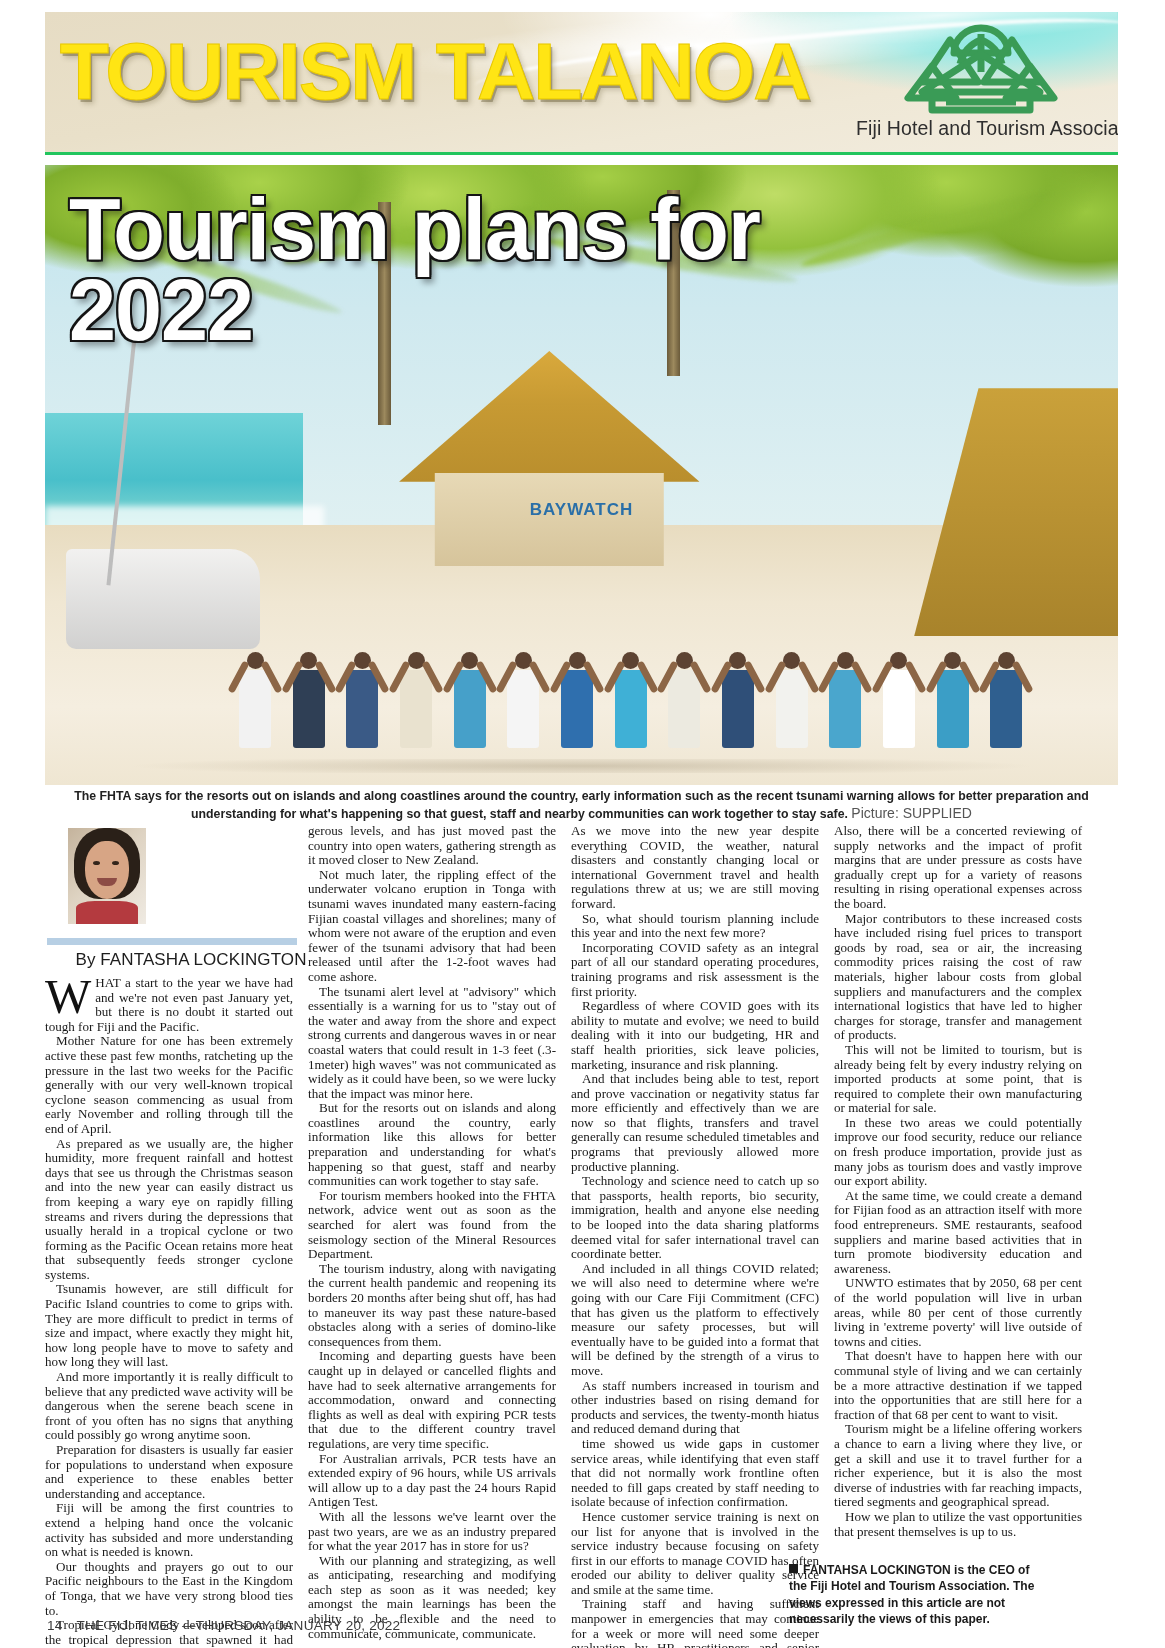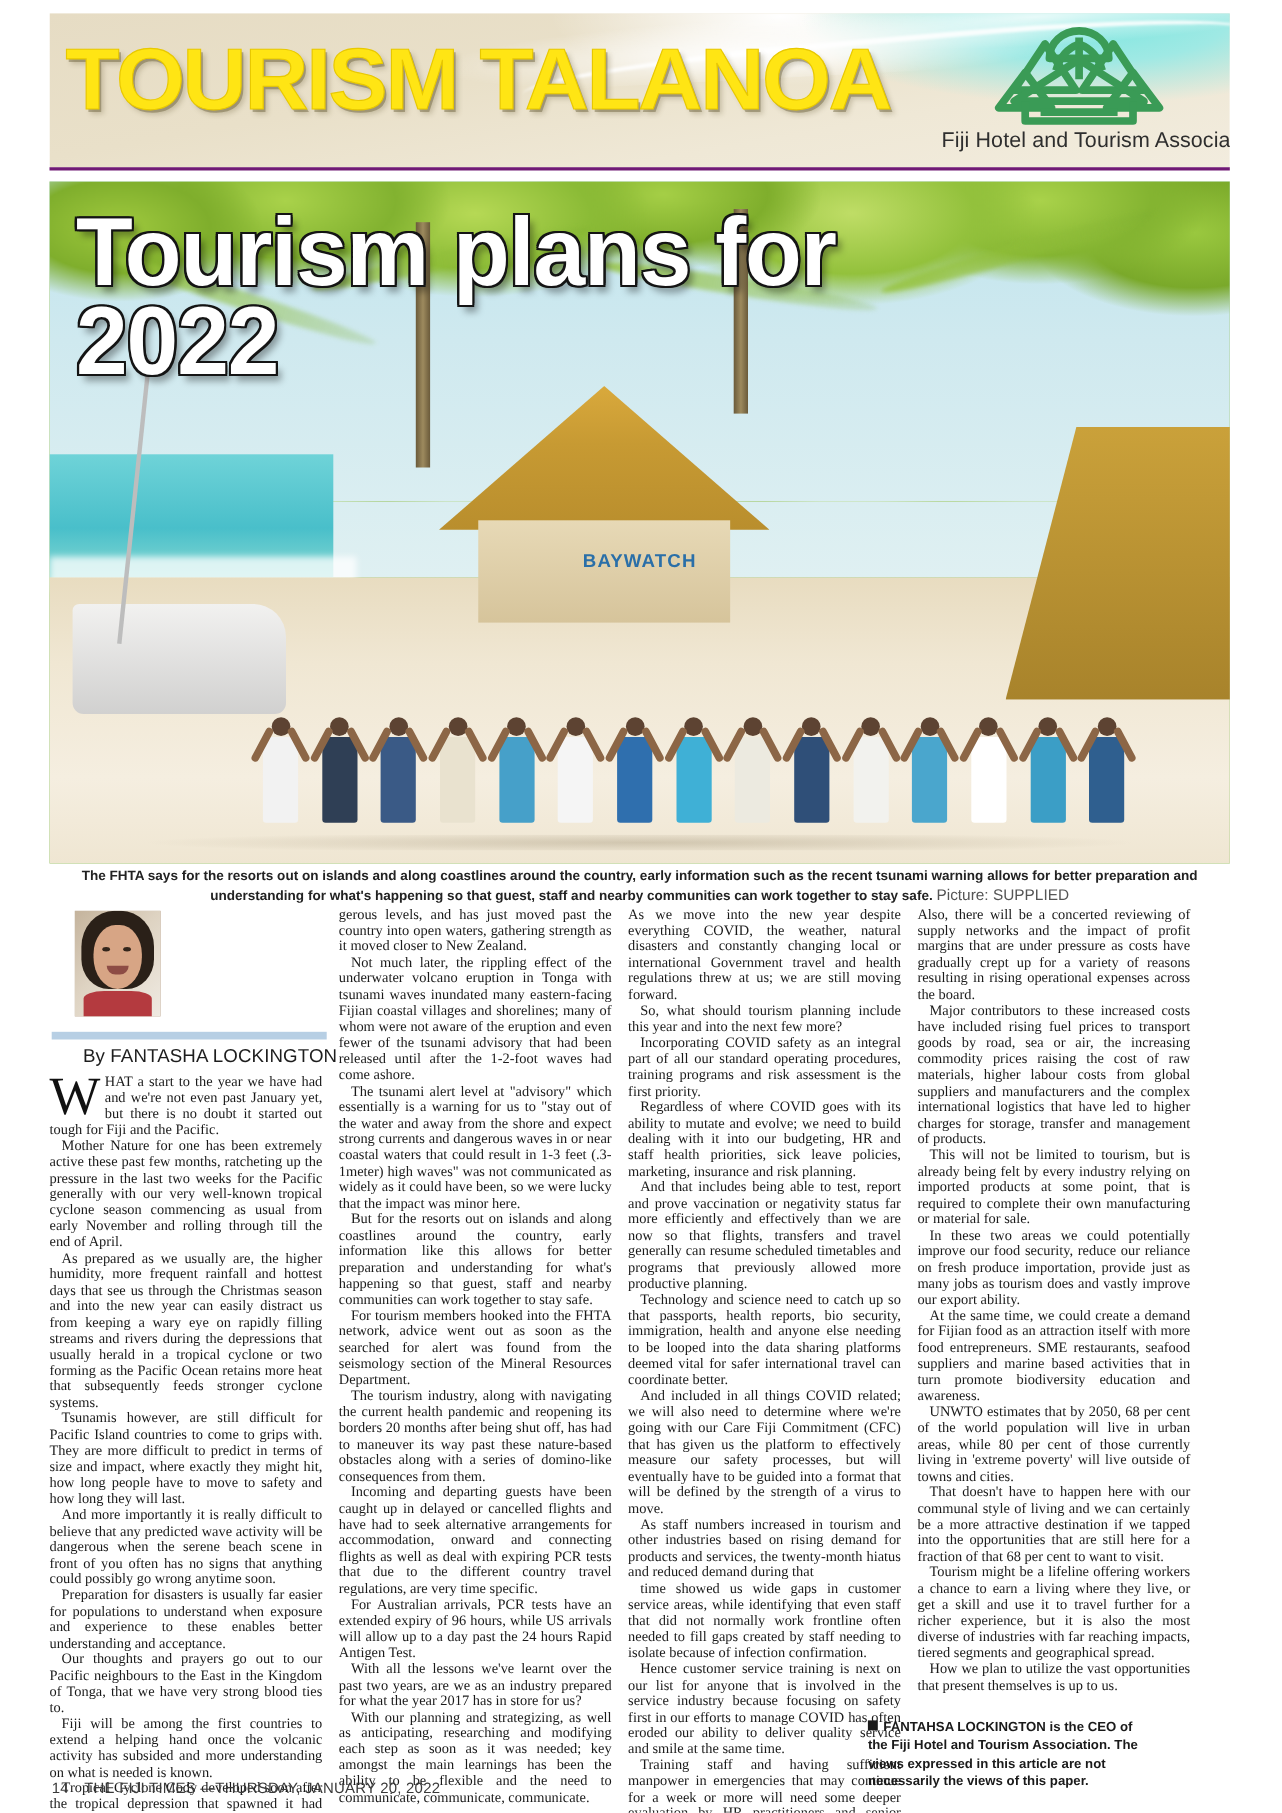--- a/index.html
+++ b/index.html
@@ -2,21 +2,21 @@
 <html><head>
 <meta charset="utf-8">
 <style>
   html,body{margin:0;padding:0;background:#ffffff;}
   body{width:1165px;height:1648px;position:relative;font-family:"Liberation Serif",serif;overflow:hidden;}
 
   .page{position:absolute;left:0;top:0;width:1165px;height:1648px;background:#fff;}
 
   
   .masthead{position:absolute;left:45px;top:12px;width:1073px;height:140px;overflow:hidden;
-    border-bottom:3px solid #701a75;}
+    border-bottom:3px solid #22c55e;}
   .mast-bg{position:absolute;inset:0;
     background:
       radial-gradient(ellipse 420px 120px at 88% 6%, #7fe6e0 0%, #9fe9e4 30%, rgba(200,240,235,0) 62%),
       radial-gradient(ellipse 300px 90px at 62% 2%, #ffffff 0%, rgba(255,255,255,0) 70%),
       linear-gradient(170deg,#e6dcc4 0%, #e9e0c9 40%, #efe8d6 70%, #f2ecde 100%);}
   .mast-foam{position:absolute;left:34%;top:-6px;width:66%;height:62px;
     background:radial-gradient(ellipse 60% 70% at 40% 60%, rgba(255,255,255,.95) 0%, rgba(255,255,255,0) 70%),
                radial-gradient(ellipse 50% 60% at 75% 30%, rgba(255,255,255,.8) 0%, rgba(255,255,255,0) 72%);
     transform:rotate(-3deg);}
   .mast-wave{position:absolute;left:40%;top:22px;width:62%;height:40px;border-radius:50%/60%;
@@ -305,22 +305,22 @@
     <div class="col c1">
       <div class="dropcap-wrap">
         <span class="dropcap">W</span>
         <p class="first">HAT a start to the year we have had and we're not even past January yet, but there is no doubt it started out tough for Fiji and the Pacific.</p>
       </div>
       <p>Mother Nature for one has been extremely active these past few months, ratcheting up the pressure in the last two weeks for the Pacific generally with our very well-known tropical cyclone season commencing as usual from early November and rolling through till the end of April.</p>
       <p>As prepared as we usually are, the higher humidity, more frequent rainfall and hottest days that see us through the Christmas season and into the new year can easily distract us from keeping a wary eye on rapidly filling streams and rivers during the depressions that usually herald in a tropical cyclone or two forming as the Pacific Ocean retains more heat that subsequently feeds stronger cyclone systems.</p>
       <p>Tsunamis however, are still difficult for Pacific Island countries to come to grips with. They are more difficult to predict in terms of size and impact, where exactly they might hit, how long people have to move to safety and how long they will last.</p>
       <p>And more importantly it is really difficult to believe that any predicted wave activity will be dangerous when the serene beach scene in front of you often has no signs that anything could possibly go wrong anytime soon.</p>
       <p>Preparation for disasters is usually far easier for populations to understand when exposure and experience to these enables better understanding and acceptance.</p>
+      <p>Fiji will be among the first countries to extend a helping hand once the volcanic activity has subsided and more understanding on what is needed is known.</p>
       <p>Our thoughts and prayers go out to our Pacific neighbours to the East in the Kingdom of Tonga, that we have very strong blood ties to.</p>
-      <p>Fiji will be among the first countries to extend a helping hand once the volcanic activity has subsided and more understanding on what is needed is known.</p>
       <p>Tropical Cyclone Cody developed soon after the tropical depression that spawned it had finished dumping enough precipitation to flood streams and rivers to dan-</p>
     </div>
 
     <div class="col c2">
       <p class="first">gerous levels, and has just moved past the country into open waters, gathering strength as it moved closer to New Zealand.</p>
       <p>Not much later, the rippling effect of the underwater volcano eruption in Tonga with tsunami waves inundated many eastern-facing Fijian coastal villages and shorelines; many of whom were not aware of the eruption and even fewer of the tsunami advisory that had been released until after the 1-2-foot waves had come ashore.</p>
       <p>The tsunami alert level at "advisory" which essentially is a warning for us to "stay out of the water and away from the shore and expect strong currents and dangerous waves in or near coastal waters that could result in 1-3 feet (.3-1meter) high waves" was not communicated as widely as it could have been, so we were lucky that the impact was minor here.</p>
       <p>But for the resorts out on islands and along coastlines around the country, early information like this allows for better preparation and understanding for what's happening so that guest, staff and nearby communities can work together to stay safe.</p>
       <p>For tourism members hooked into the FHTA network, advice went out as soon as the searched for alert was found from the seismology section of the Mineral Resources Department.</p>
       <p>The tourism industry, along with navigating the current health pandemic and reopening its borders 20 months after being shut off, has had to maneuver its way past these nature-based obstacles along with a series of domino-like consequences from them.</p>

